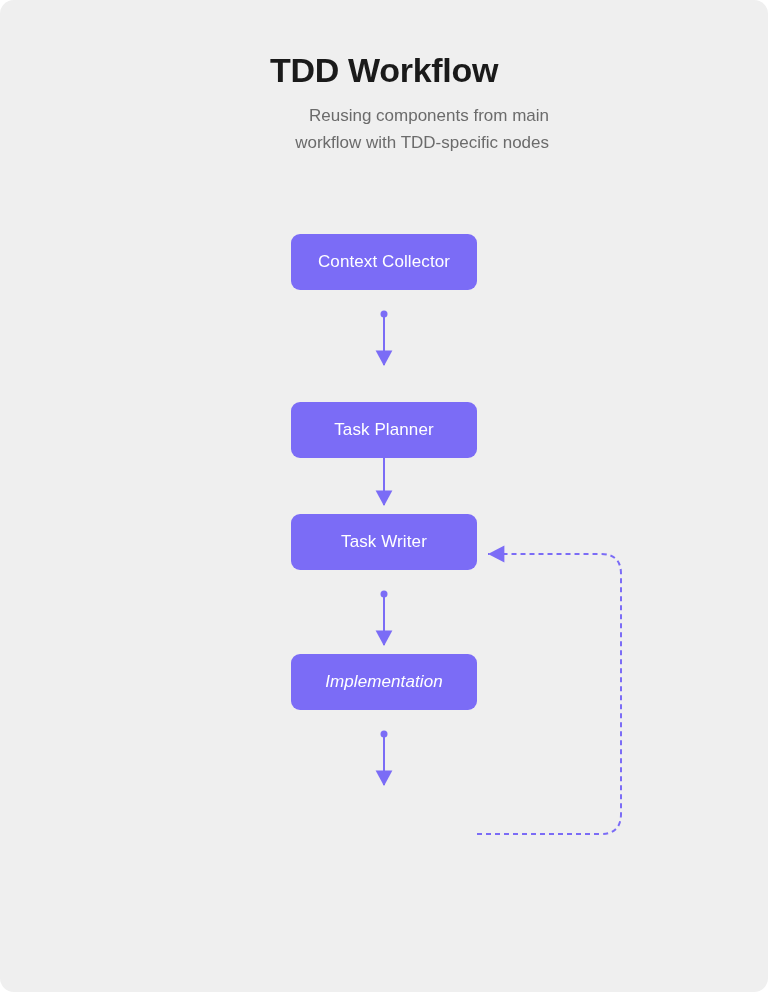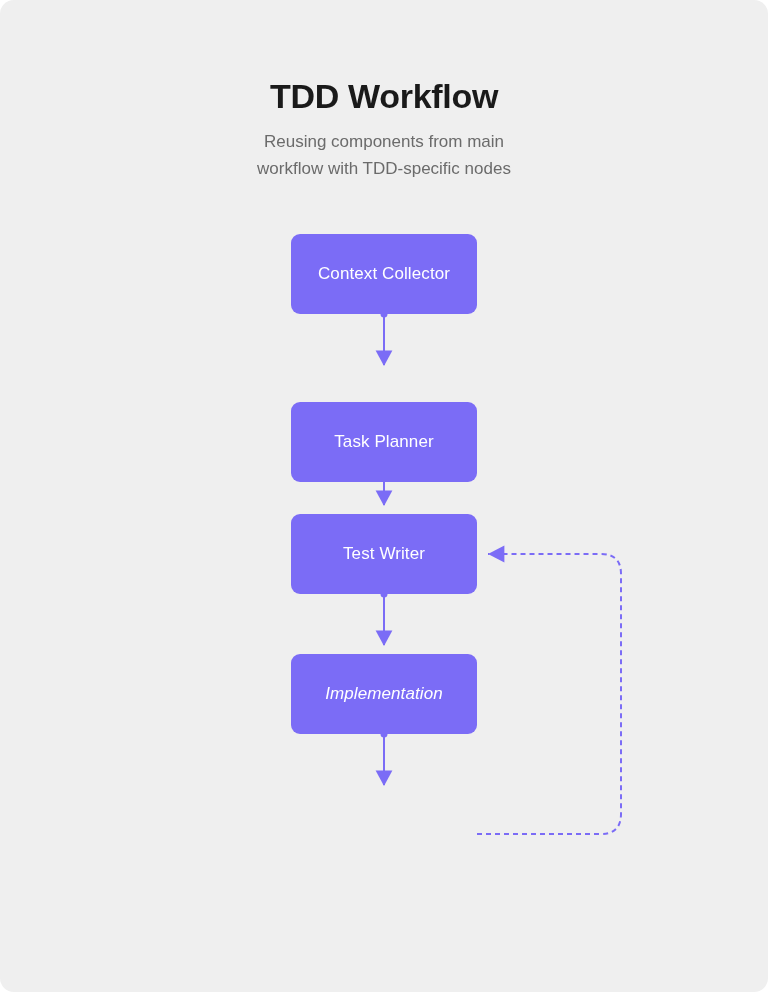--- a/index.html
+++ b/index.html
@@ -21,51 +21,51 @@
     border-radius: 14px;
     box-sizing: border-box;
     overflow: hidden;
   }
   #header {
     position: absolute;
     left: 0;
     top: 0;
     width: 768px;
     text-align: center;
-    margin-top: 26px;
   }
   #title {
     margin: 0;
     padding-top: 49px;
     font-size: 34px;
     font-weight: bold;
     color: #1a1a1a;
     letter-spacing: -0.3px;
     line-height: 42px;
   }
   #subtitle {
     margin: 0 auto;
     padding-top: 11px;
     width: 330px;
     font-size: 17px;
     font-weight: normal;
     color: #6b6b6b;
     line-height: 27px;
+    text-align: right;
   }
   #flow {
     position: absolute;
     left: 0;
     top: 0;
     width: 768px;
     height: 992px;
   }
   .node {
     position: absolute;
     width: 186px;
-    height: 80px;
+    height: 56px;
     background: #7b6cf6;
     border-radius: 9px;
     display: flex;
     align-items: center;
     justify-content: center;
     box-sizing: border-box;
   }
   .node-label {
     color: #ffffff;
     font-size: 17px;
@@ -125,21 +125,21 @@
 
     <div class="node" style="left:291px; top:234px;">
       <span class="node-label">Context Collector</span>
     </div>
 
     <div class="node" style="left:291px; top:374px;margin-top:28px;">
       <span class="node-label">Task Planner</span>
     </div>
 
     <div class="node" style="left:291px; top:514px;">
-      <span class="node-label">Test Writer</span>
+      <span class="node-label">Task Writer</span>
     </div>
 
     <div class="node" style="left:291px; top:654px;font-style:italic;">
       <span class="node-label">Implementation</span>
     </div>
 
 
   </div>
 </div>
 

